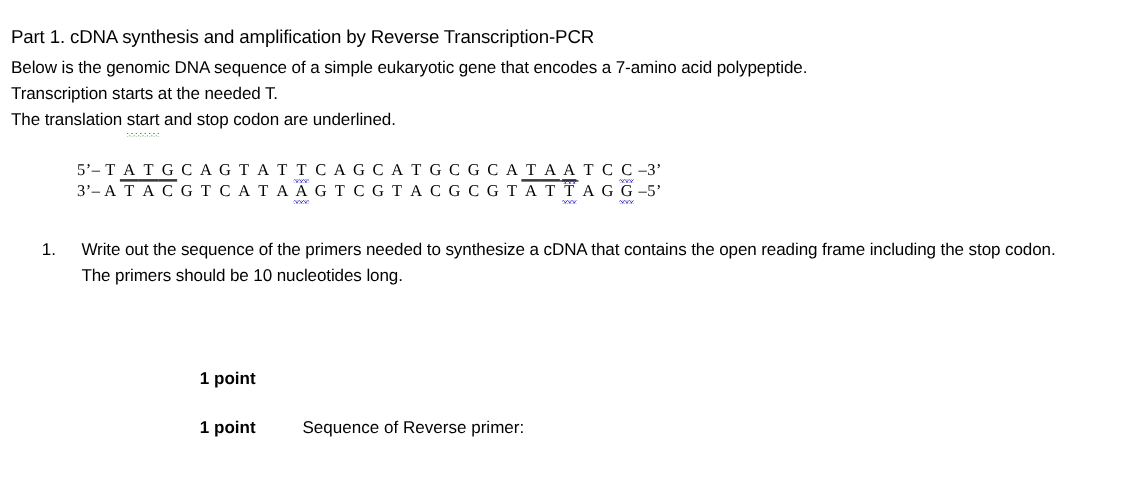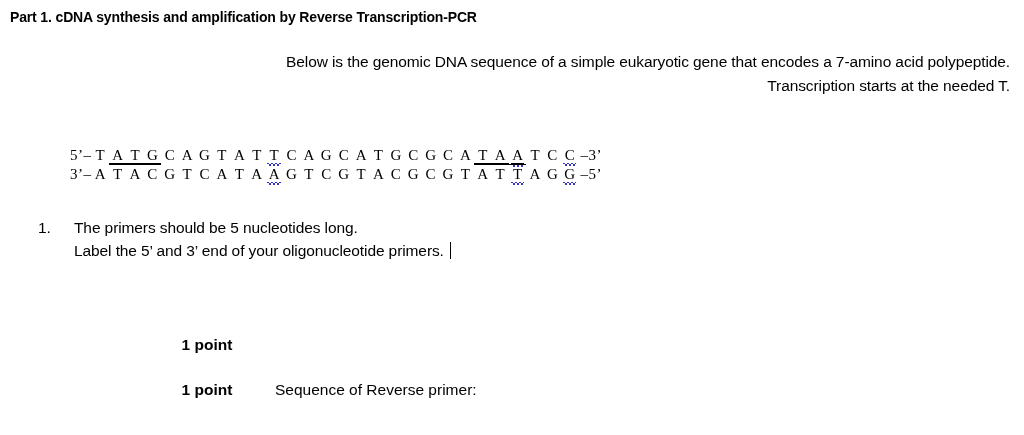--- a/index.html
+++ b/index.html
@@ -21,37 +21,36 @@
     left: 0; top: 0;
     width: 1024px;
     height: 435px;
     background: #ffffff;
   }
 
   
   .doc-title {
     position: absolute;
     left: 10px;
-    top: 9px;
-    font-size: 14px;
-    font-weight: bold;
+    top: 24px;
+    font-size: 17px;
+    font-weight: normal;
     letter-spacing: -0.15px;
     white-space: nowrap;
   }
 
   
   .intro {
     position: absolute;
     left: 10px;
     top: 50px;
     width: 1000px;
     font-size: 15.5px;
     line-height: 24px;
     letter-spacing: -0.1px;
-    text-align: right;
   }
   .intro div { white-space: nowrap; }
 
   .grammar-squiggle {
     position: relative;
     display: inline-block;
     background-image:
       linear-gradient(45deg, transparent 45%, #2e8b2e 45%, #2e8b2e 55%, transparent 55%),
       linear-gradient(-45deg, transparent 45%, #2e8b2e 45%, #2e8b2e 55%, transparent 55%);
     background-size: 4px 3px;
@@ -194,36 +193,37 @@
 </head>
 <body>
 
 <div class="page">
 
   <div class="doc-title">Part 1. cDNA synthesis and amplification by Reverse Transcription-PCR</div>
 
   <div class="intro">
     <div>Below is the genomic DNA sequence of a simple eukaryotic gene that encodes a 7-amino acid polypeptide.</div>
     <div>Transcription starts at the needed T.</div>
+    <div><span>The translation </span><span class="grammar-squiggle">start</span><span> and stop codon are underlined.</span></div>
   </div>
 
   <div class="sequence-block">
     <div class="seq-row">
       <span class="seq-label">5’–</span><span class="bases"><span class="base">T</span><span class="base ul">A</span><span class="base ul">T</span><span class="base ul">G</span><span class="base">C</span><span class="base">A</span><span class="base">G</span><span class="base">T</span><span class="base">A</span><span class="base">T</span><span class="base sq">T</span><span class="base">C</span><span class="base">A</span><span class="base">G</span><span class="base">C</span><span class="base">A</span><span class="base">T</span><span class="base">G</span><span class="base">C</span><span class="base">G</span><span class="base">C</span><span class="base">A</span><span class="base ul">T</span><span class="base ul">A</span><span class="base ul sq">A<span class="sqmark"></span></span><span class="base">T</span><span class="base">C</span><span class="base sq">C</span></span><span class="term">–3’</span>
     </div>
     <div class="seq-row">
       <span class="seq-label">3’–</span><span class="bases"><span class="base">A</span><span class="base ol">T</span><span class="base ol">A</span><span class="base ol">C</span><span class="base">G</span><span class="base">T</span><span class="base">C</span><span class="base">A</span><span class="base">T</span><span class="base">A</span><span class="base sq">A</span><span class="base">G</span><span class="base">T</span><span class="base">C</span><span class="base">G</span><span class="base">T</span><span class="base">A</span><span class="base">C</span><span class="base">G</span><span class="base">C</span><span class="base">G</span><span class="base">T</span><span class="base ol">A</span><span class="base ol">T</span><span class="base ol sq">T<span class="sqmark"></span></span><span class="base">A</span><span class="base">G</span><span class="base sq">G</span></span><span class="term">–5’</span>
     </div>
   </div>
 
   <div class="question-list">
     <span class="q-number">1.</span>
     <div class="q-body">
-      <div class="q-line">The primers should be 5 nucleotides long.</div>
-      <div class="q-line"><span>Label the 5’ and 3’ end of your oligonucleotide primers.</span><span class="caret"></span></div>
+      <div class="q-line wrap">Write out the sequence of the primers needed to synthesize a cDNA that contains the open reading frame including the stop codon.</div>
+      <div class="q-line">The primers should be 10 nucleotides long.</div>
     </div>
   </div>
 
   <div class="points-area">
     <div class="points-row">
       <span class="points-label">1 point</span>
     </div>
     <div class="points-row">
       <span class="points-label">1 point</span>
       <span class="points-text">Sequence of Reverse primer:</span>

